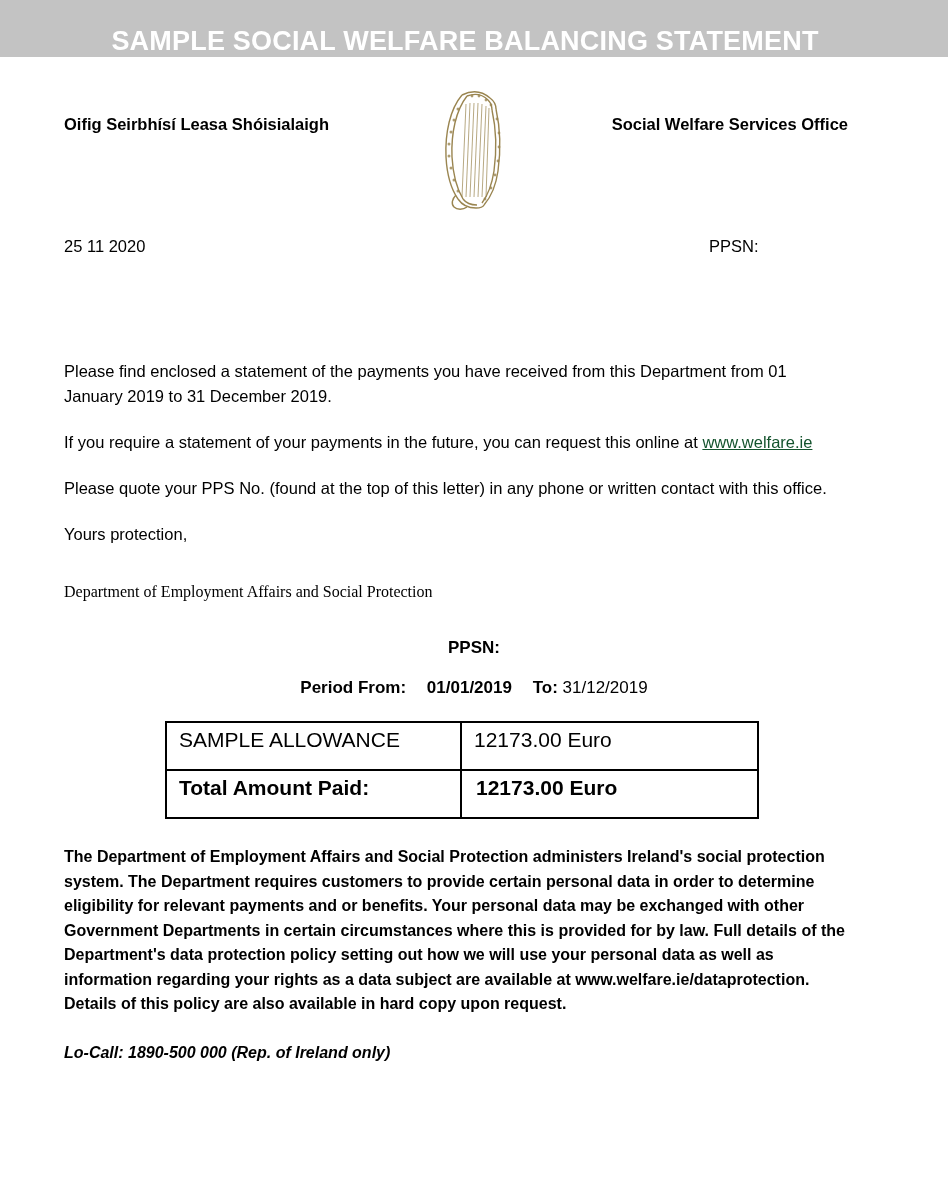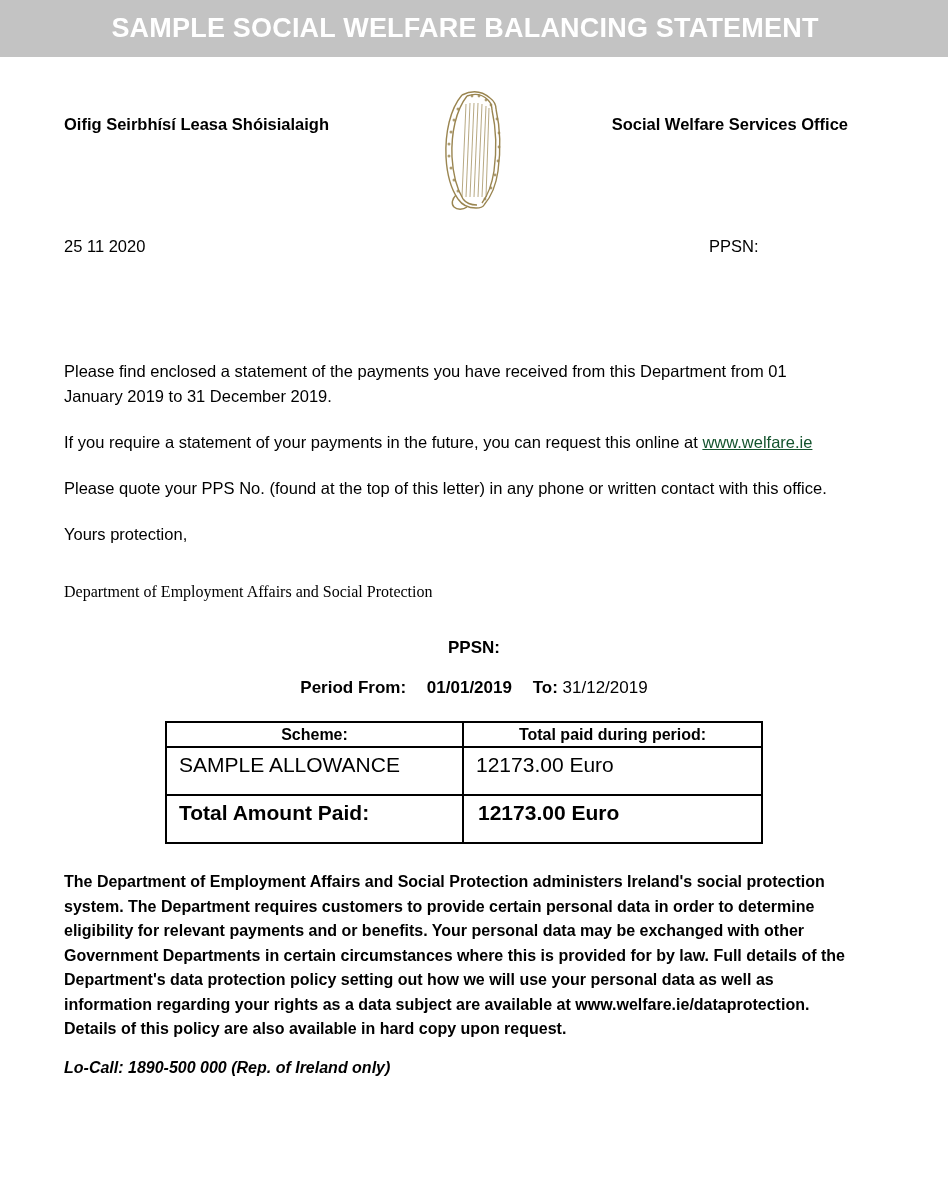--- a/index.html
+++ b/index.html
@@ -15,21 +15,21 @@
     color: #000000;
     position: relative;
     overflow: hidden;
   }
 
   
   .banner {
     height: 57px;
     background: #c3c3c3;
     display: flex;
-    align-items: center;
+    align-items: flex-end;
     justify-content: center;
     box-sizing: border-box;
     padding-right: 18px;
   }
   .banner-title {
     color: #ffffff;
     font-size: 27px;
     font-weight: bold;
     letter-spacing: 0.2px;
     white-space: nowrap;
@@ -161,21 +161,21 @@
     font-weight: bold;
     font-size: 16px;
     line-height: 24.5px;
     margin-top: 26px;
     max-width: 800px;
   }
   .locall {
     font-weight: bold;
     font-style: italic;
     font-size: 16px;
-    margin-top: 17px;
+    margin-top: 27px;
   }
 </style>
 </head>
 <body>
 
 <div class="banner">
   <div class="banner-title">SAMPLE SOCIAL WELFARE BALANCING STATEMENT</div>
 </div>
 
 <div class="page">
@@ -265,24 +265,20 @@
     <span>Period From:</span>
     <span class="sp"></span><span>01/01/2019</span>
     <span class="sp"></span><span>To:</span>
     <span class="nb">31/12/2019</span>
   </div>
 
   <div class="table-wrap">
     <table class="payments">
       <tbody>
         <tr>
-          <td class="col-a th-cell">Scheme:</td>
-          <td class="col-b th-cell">Total paid during period:</td>
-        </tr>
-        <tr>
           <td class="col-a td-cell indent">SAMPLE ALLOWANCE</td>
           <td class="col-b td-cell indent">12173.00 Euro</td>
         </tr>
         <tr>
           <td class="col-a td-cell bold total-left">Total Amount Paid:</td>
           <td class="col-b td-cell bold total-right">12173.00 Euro</td>
         </tr>
       </tbody>
     </table>
   </div>

